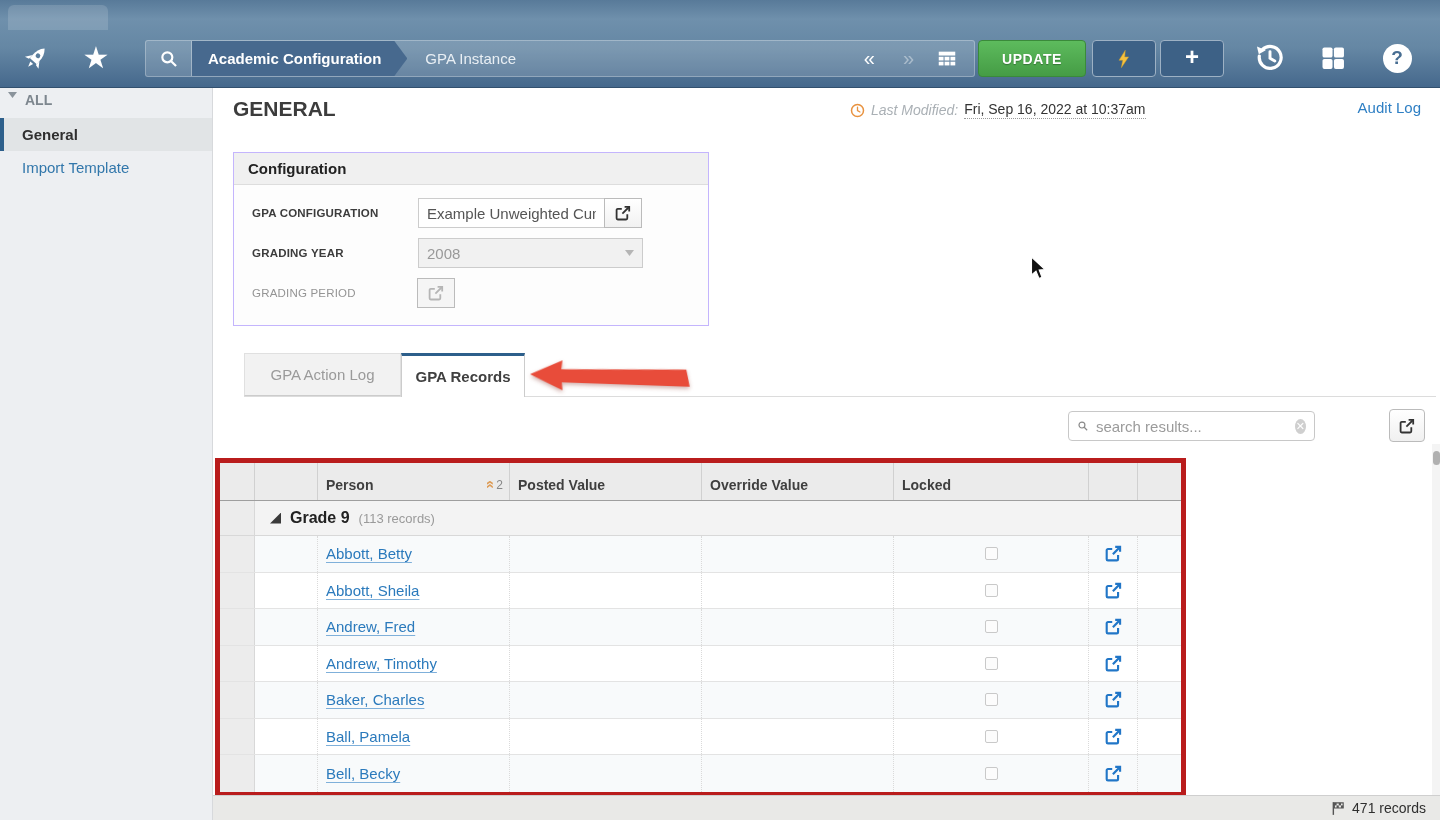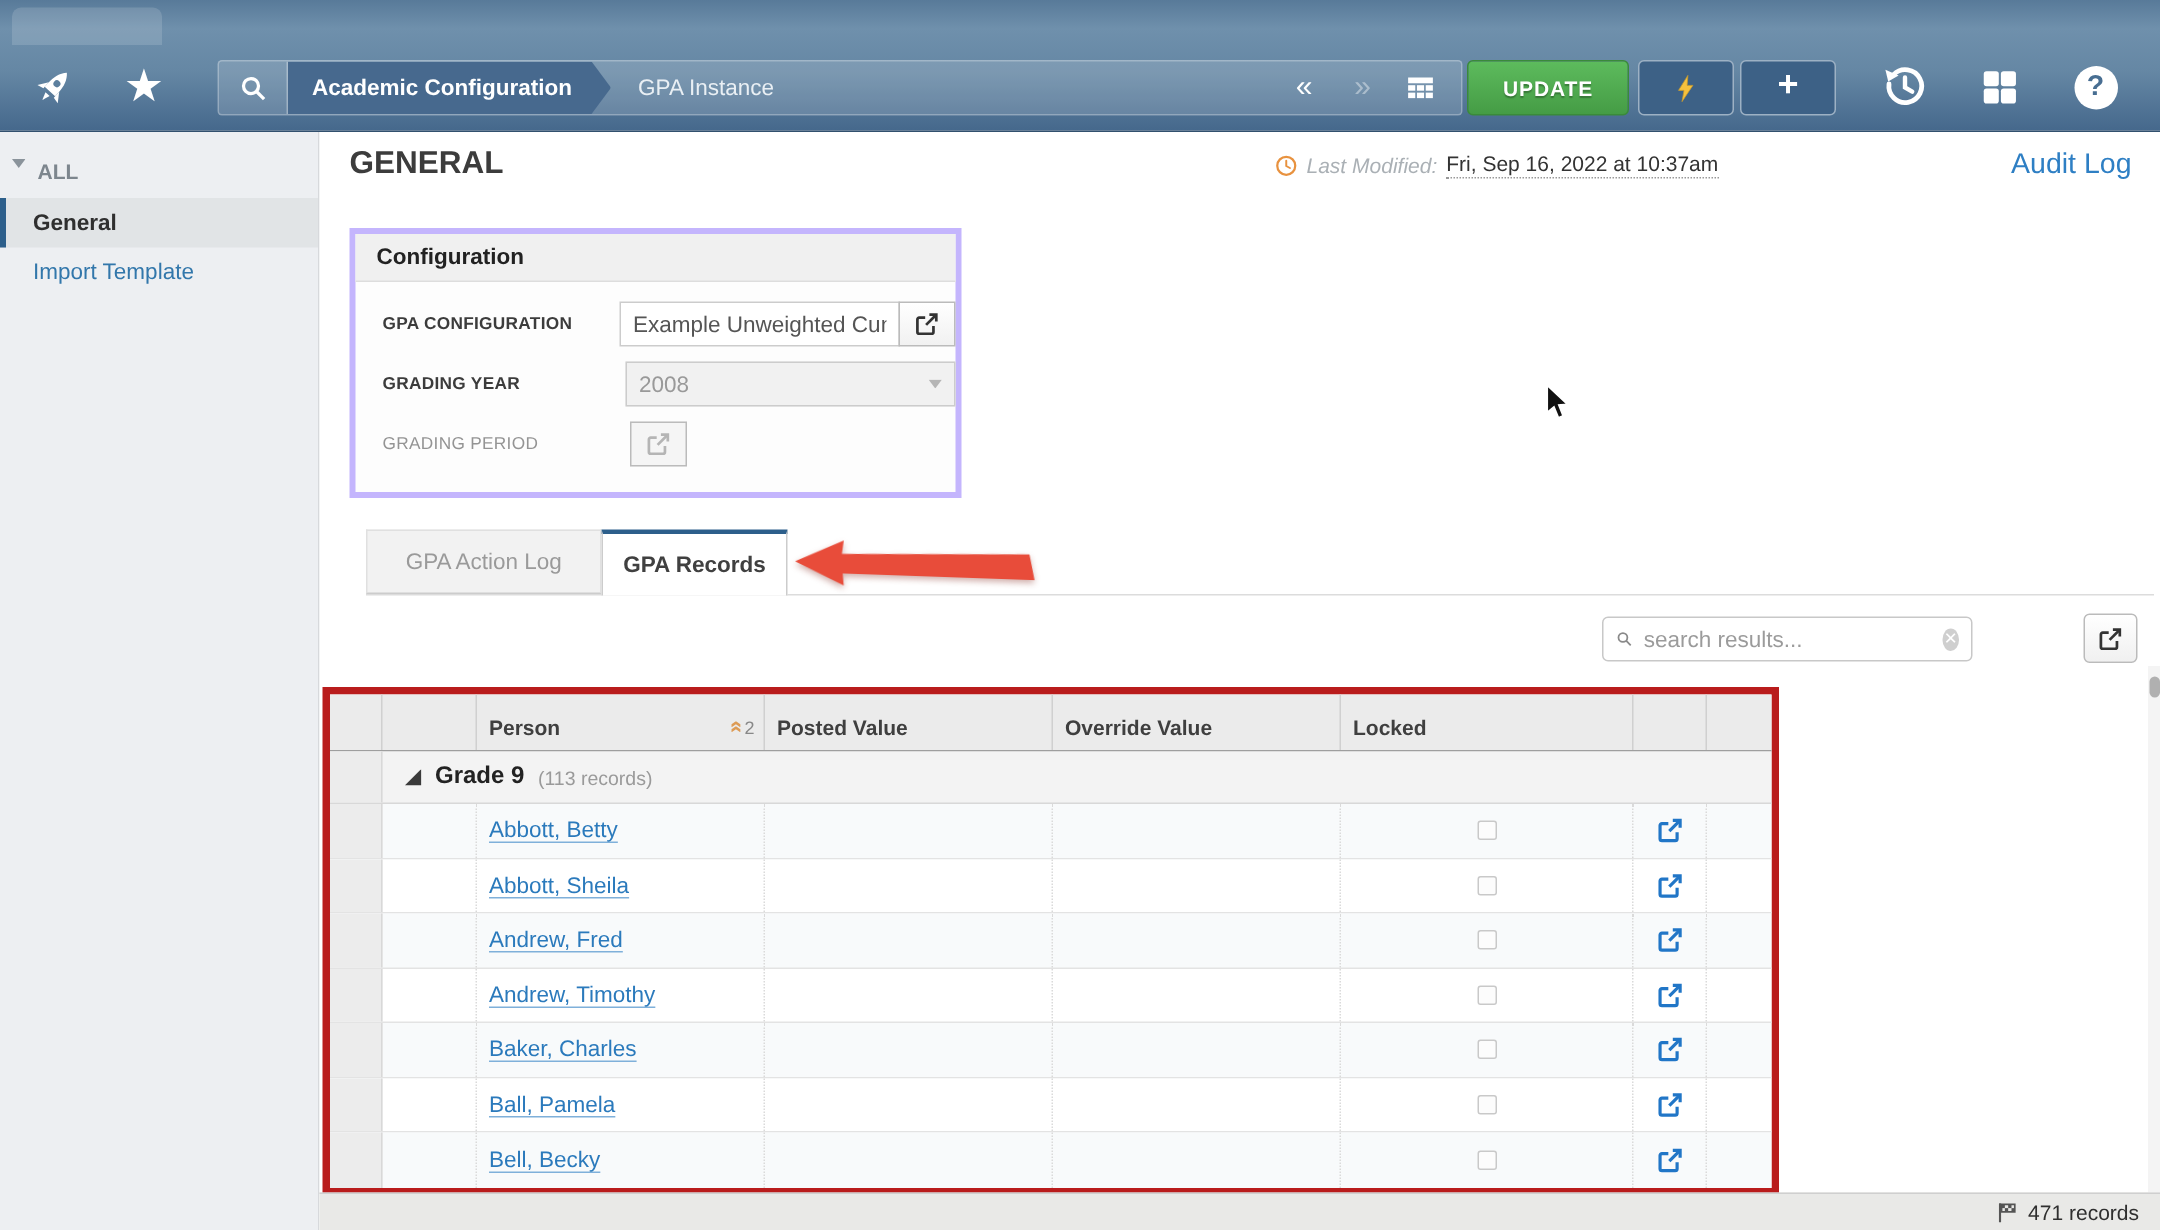--- a/index.html
+++ b/index.html
@@ -36,39 +36,39 @@
     text-shadow:0 1px 1px rgba(0,0,0,.3); cursor:pointer; }
   .tool-btn { position:absolute; top:40px; width:64px; height:37px; background:#3d6186;
     border:1px solid #9db1c4; border-radius:4px; display:flex; align-items:center; justify-content:center; cursor:pointer; }
   .plus-glyph { color:#fff; font-size:24px; font-weight:bold; line-height:1; margin-top:-3px; }
   .help-circle { width:29px; height:29px; border-radius:50%; background:#fff; color:#486e92;
     font-weight:bold; font-size:19px; display:flex; align-items:center; justify-content:center; }
 
   
   .sidebar { position:absolute; left:0; top:88px; width:213px; height:732px;
     background:#edeff2; border-right:1px solid #d7d9dc; }
-  .side-group { display:flex; align-items:flex-start; gap:8px; padding:18px 0 10px 8px;
+  .side-group { display:flex; align-items:flex-start; gap:8px; padding:4px 0 10px 8px;
     color:#7d868e; font-weight:bold; font-size:14px; cursor:pointer; }
   .tri-down { width:9px; height:6px; background:#8a939b; clip-path:polygon(0 0,100% 0,50% 100%); }
   .side-item { height:33px; display:flex; align-items:center; font-size:15px; cursor:pointer; }
   .side-item.selected { background:#e1e4e6; border-left:4px solid #2d5f8b; padding-left:18px;
     color:#2f2f2f; font-weight:bold; }
   .side-item.link { padding-left:22px; color:#3277ab; }
 
   
   .main-bg { position:absolute; left:213px; top:88px; width:1227px; height:732px; background:#fff; }
   .page-title { position:absolute; left:233px; top:97px; font-size:21px; color:#3c3c3c; font-weight:600; }
   .modified { position:absolute; left:850px; top:101px; display:flex; align-items:center; gap:6px; font-size:14px; }
   .modified .lbl { color:#aab0b5;font-style:italic; }
   .modified .val { color:#333; border-bottom:1px dotted #999; padding-bottom:1px; }
-  .audit-link { position:absolute; right:19px; top:99px; color:#2e7fc4; font-size:19px; cursor:pointer; }
-
-  
-  .config { position:absolute; left:233px; top:152px; width:408px; background:#fdfdfd;
-    border:4px solid #c4b5fd; }
+  .audit-link { position:absolute; right:19px; top:99px; color:#2e7fc4; font-size:15px; cursor:pointer; }
+
+  
+  .config { position:absolute; left:233px; top:152px; width:476px; background:#fdfdfd;
+    border:1px solid #c4b5fd; }
   .config-head { background:#f0f0f0; border-bottom:1px solid #ddd; padding:7px 14px;
     font-weight:bold; font-size:15px; color:#222; }
   .config-body { padding:8px 0 12px 0; }
   .config-row { display:flex; align-items:center; padding:5px 0 5px 18px; }
   .config-label { width:166px; font-size:11.5px; font-weight:bold; color:#3c3c3c; letter-spacing:.2px; }
   .config-label.dim { color:#949494; font-weight:normal; }
   .config-ctl { display:flex; }
   .cfg-input { width:187px; height:30px; border:1px solid #ccc; background:#fff; font-size:15px;
     color:#555; padding:0 8px; font-family:"Liberation Sans",sans-serif; }
   .cfg-btn { width:38px; height:30px; margin-left:-1px; border:1px solid #bbb;

